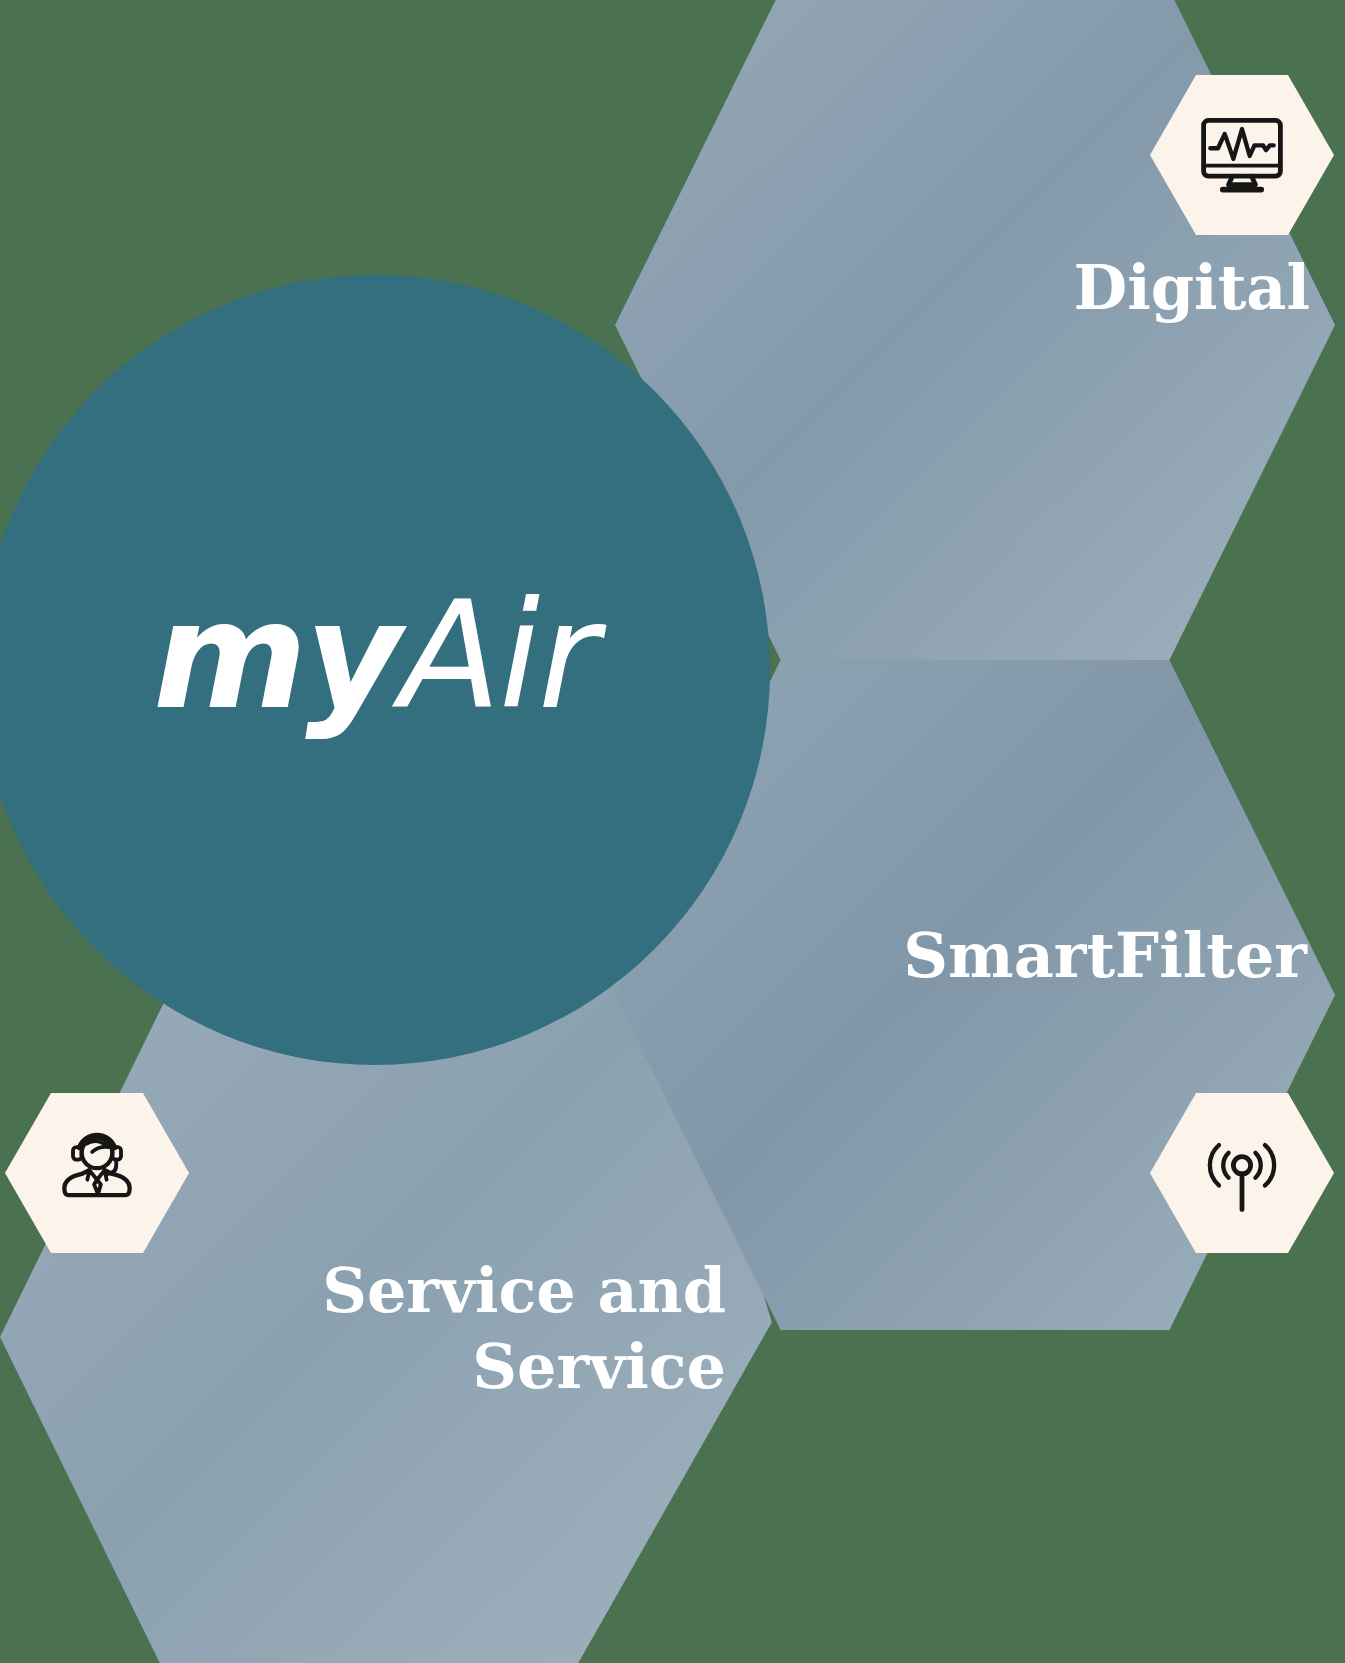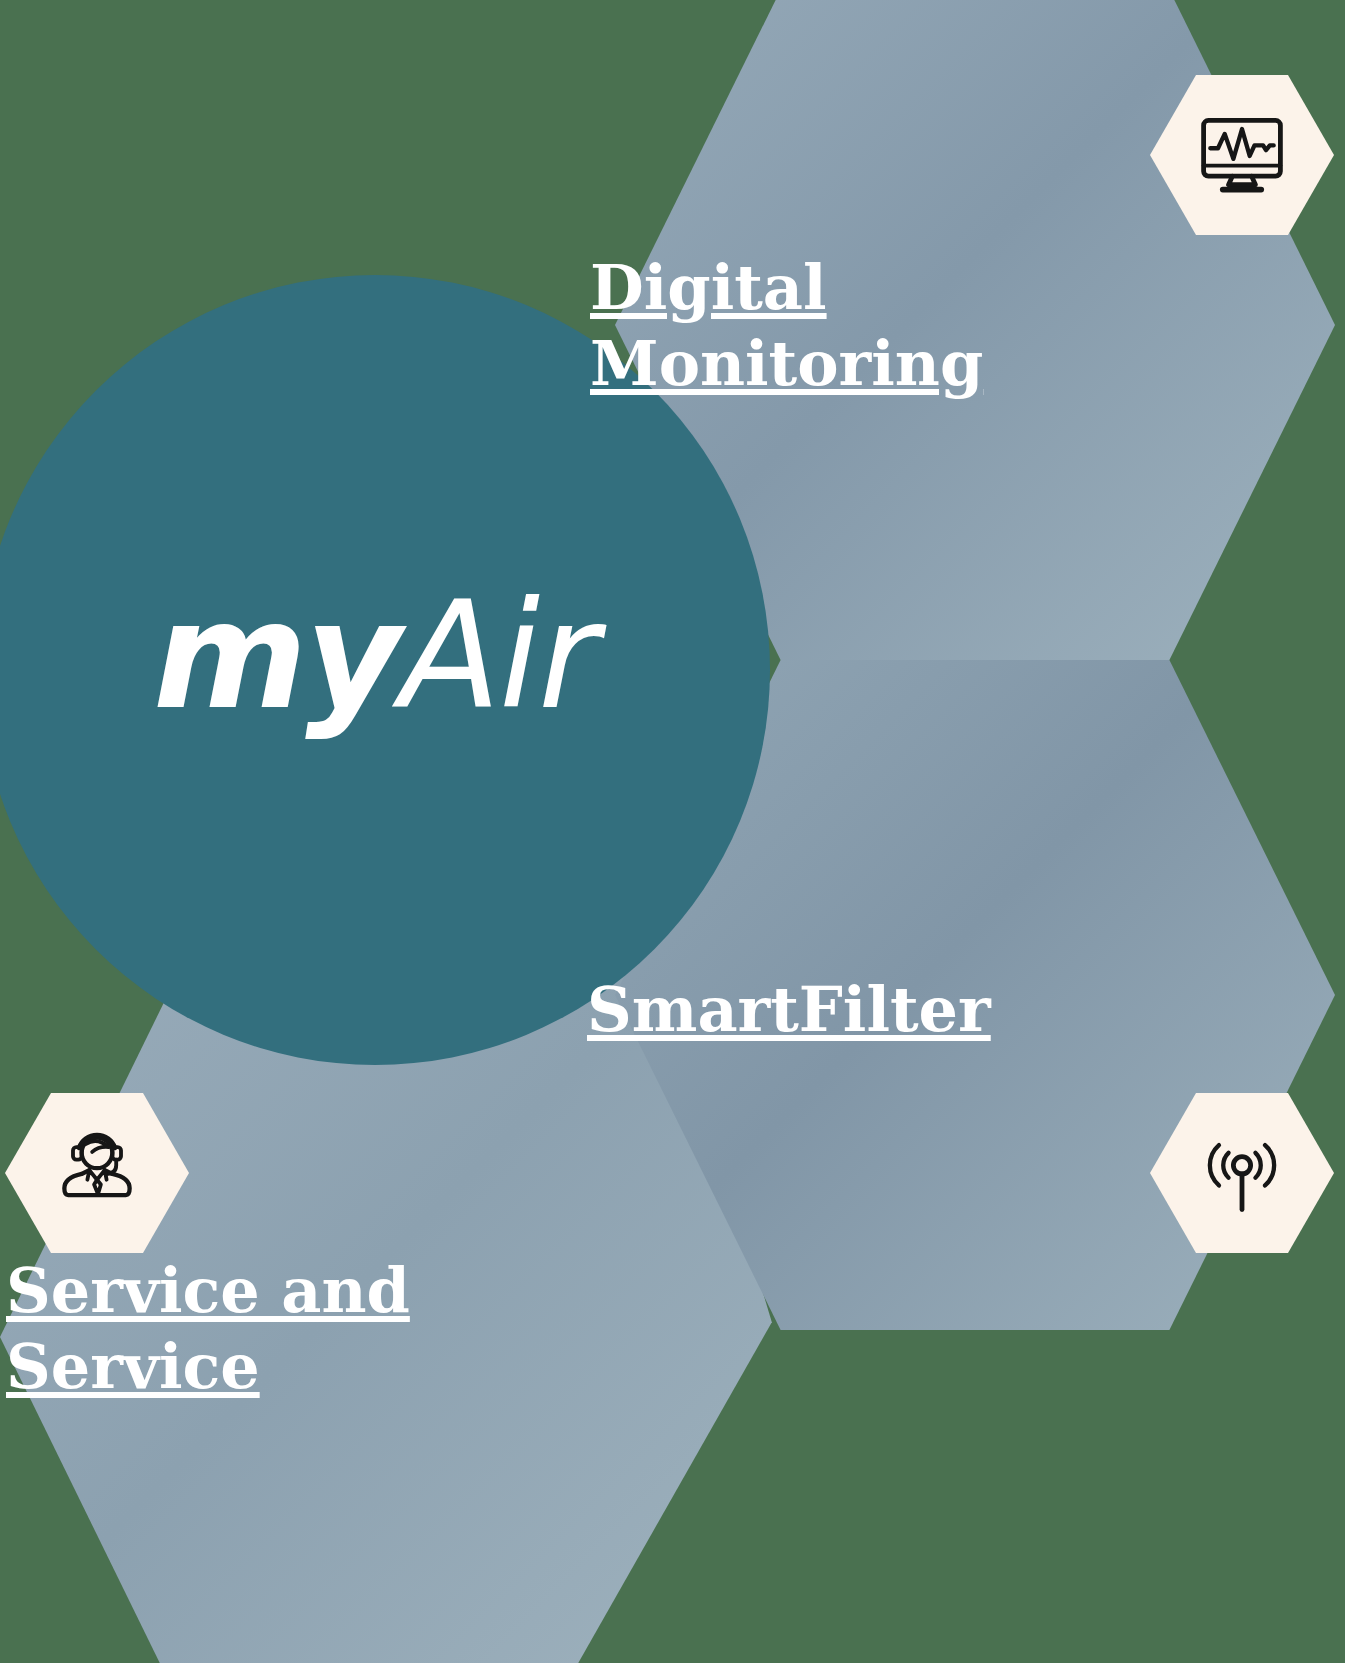--- a/index.html
+++ b/index.html
@@ -44,30 +44,29 @@
     transform: translateY(-14px);
     white-space:nowrap;
     letter-spacing:-2px;
   }
   .logo-my  { font-family:"DejaVu Sans", sans-serif; font-weight:700; font-size:148px; }
   .logo-air { font-family:"DejaVu Sans", sans-serif; font-weight:400; font-size:148px; }
 
   .hex-label {
     z-index:5;
     width:720px;
-    text-align:left;
+    text-align:right;
     color:#FFFFFF;
     font-family:"DejaVu Serif", serif;
     font-weight:700;
     font-size:62px;
     line-height:76px;
-    text-decoration:underline;
   }
   .label-digital { left:590px; top:250px; }
-  .label-smart   { left:587px; top:972px; }
+  .label-smart   { left:587px; top:918px; }
   .label-service { left:6px;  top:1253px; }
 
   .badge {
     width:184px; height:160px;
     clip-path: polygon(0% 50%, 25% 0%, 75% 0%, 100% 50%, 75% 100%, 25% 100%);
     background:#FCF3EA;
     z-index:6;
     display:flex; align-items:center; justify-content:center;
   }
   .badge-monitor { left:1150px; top:75px; }
@@ -87,21 +86,20 @@
   <div class="abs hex-service"></div>
 
   <div class="abs circle">
     <div class="logo">
       <span class="logo-my">my</span><span class="logo-air">Air</span>
     </div>
   </div>
 
   <div class="abs hex-label label-digital">
     <div>Digital</div>
-    <div>Monitoring</div>
   </div>
   <div class="abs hex-label label-smart">
     <div>SmartFilter</div>
   </div>
   <div class="abs hex-label label-service">
     <div>Service and</div>
     <div>Service</div>
   </div>
 
   <div class="abs badge badge-monitor">

